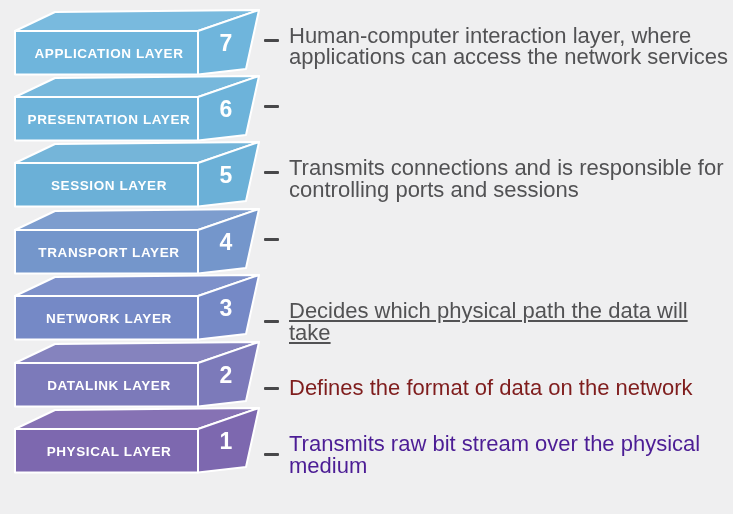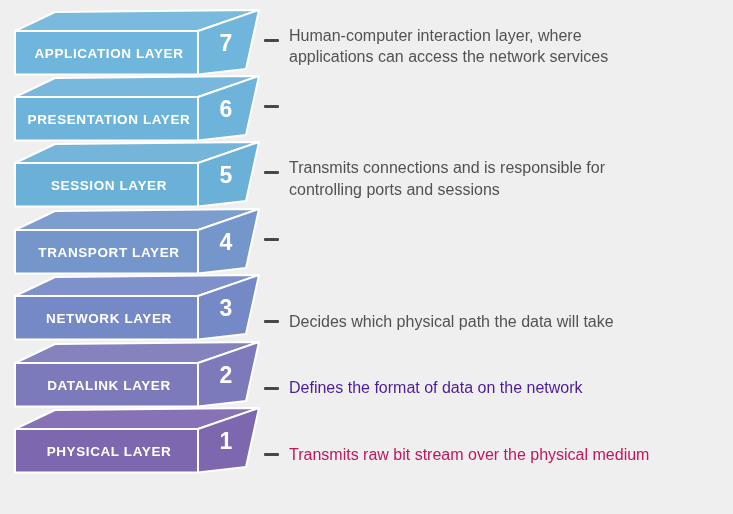--- a/index.html
+++ b/index.html
@@ -37,21 +37,21 @@
   }
   .connector-dash {
     flex: 0 0 auto;
     width: 15px;
     height: 3px;
     margin-left: 2px;
     margin-right: 10px;
     border-radius: 1px;
   }
   .layer-desc {
-    font-size: 16px;
+    font-size: 22px;
     line-height: 21.5px;
     white-space: pre-line;
     max-width: 450px;
   }
   
   .layer-row.two-line .layer-desc   { transform: translateY(4px); }
   .layer-row.two-line .connector-dash { transform: translateY(-2px); }
   .layer-row.one-line .layer-desc   { transform: translateY(14px); }
   .layer-row.one-line .connector-dash { transform: translateY(14px); }
 </style>
@@ -129,47 +129,47 @@
       <polygon class="f-top" points="1,22 184,22 245,1 41,3" stroke-width="2" stroke-linejoin="round" fill="#7589c6" stroke="#ffffff"></polygon>
       <polygon points="1,22 184,22 245,1 41,3" fill="#ffffff" opacity="0.07"></polygon>
 
       <polygon class="f-side" points="184,22 245,1 232,60 184,65.5" stroke-width="2" stroke-linejoin="round" fill="#7589c6" stroke="#ffffff"></polygon>
 
       <polygon class="f-front" points="1,22 184,22 184,65.5 1,65.5" stroke-width="2" stroke-linejoin="round" fill="#7589c6" stroke="#ffffff"></polygon>
       <text class="box-label" x="95" y="49" text-anchor="middle">NETWORK LAYER</text>
       <text class="box-number" x="212" y="42" text-anchor="middle">3</text>
     </svg>
     <div class="connector-dash" style="background: rgb(72, 72, 74);"></div>
-    <div class="layer-desc" style="color: rgb(82, 82, 84);">Decides which physical path the data will take</div>
+    <div class="layer-desc" style="color: rgb(82, 82, 84); text-decoration: underline;">Decides which physical path the data will take</div>
   </div>
 
   <div class="layer-row one-line">
     <svg class="box-svg" width="248" height="67" viewBox="0 0 248 67">
 
       <polygon class="f-top" points="1,22 184,22 245,1 41,3" stroke-width="2" stroke-linejoin="round" fill="#7c7aba" stroke="#ffffff"></polygon>
       <polygon points="1,22 184,22 245,1 41,3" fill="#ffffff" opacity="0.07"></polygon>
 
       <polygon class="f-side" points="184,22 245,1 232,60 184,65.5" stroke-width="2" stroke-linejoin="round" fill="#7c7aba" stroke="#ffffff"></polygon>
 
       <polygon class="f-front" points="1,22 184,22 184,65.5 1,65.5" stroke-width="2" stroke-linejoin="round" fill="#7c7aba" stroke="#ffffff"></polygon>
       <text class="box-label" x="95" y="49" text-anchor="middle">DATALINK LAYER</text>
       <text class="box-number" x="212" y="42" text-anchor="middle">2</text>
     </svg>
     <div class="connector-dash" style="background: rgb(72, 72, 74);"></div>
-    <div class="layer-desc" style="color: #4c1d95;">Defines the format of data on the network</div>
+    <div class="layer-desc" style="color: #7f1d1d;">Defines the format of data on the network</div>
   </div>
 
   <div class="layer-row one-line">
     <svg class="box-svg" width="248" height="67" viewBox="0 0 248 67">
 
       <polygon class="f-top" points="1,22 184,22 245,1 41,3" stroke-width="2" stroke-linejoin="round" fill="#7d68af" stroke="#ffffff"></polygon>
       <polygon points="1,22 184,22 245,1 41,3" fill="#ffffff" opacity="0.07"></polygon>
 
       <polygon class="f-side" points="184,22 245,1 232,60 184,65.5" stroke-width="2" stroke-linejoin="round" fill="#7d68af" stroke="#ffffff"></polygon>
 
       <polygon class="f-front" points="1,22 184,22 184,65.5 1,65.5" stroke-width="2" stroke-linejoin="round" fill="#7d68af" stroke="#ffffff"></polygon>
       <text class="box-label" x="95" y="49" text-anchor="middle">PHYSICAL LAYER</text>
       <text class="box-number" x="212" y="42" text-anchor="middle">1</text>
     </svg>
     <div class="connector-dash" style="background: rgb(72, 72, 74);"></div>
-    <div class="layer-desc" style="color: #be185d;">Transmits raw bit stream over the physical medium</div>
+    <div class="layer-desc" style="color: #4c1d95;">Transmits raw bit stream over the physical medium</div>
   </div>
 </div>
 
 </body></html>

